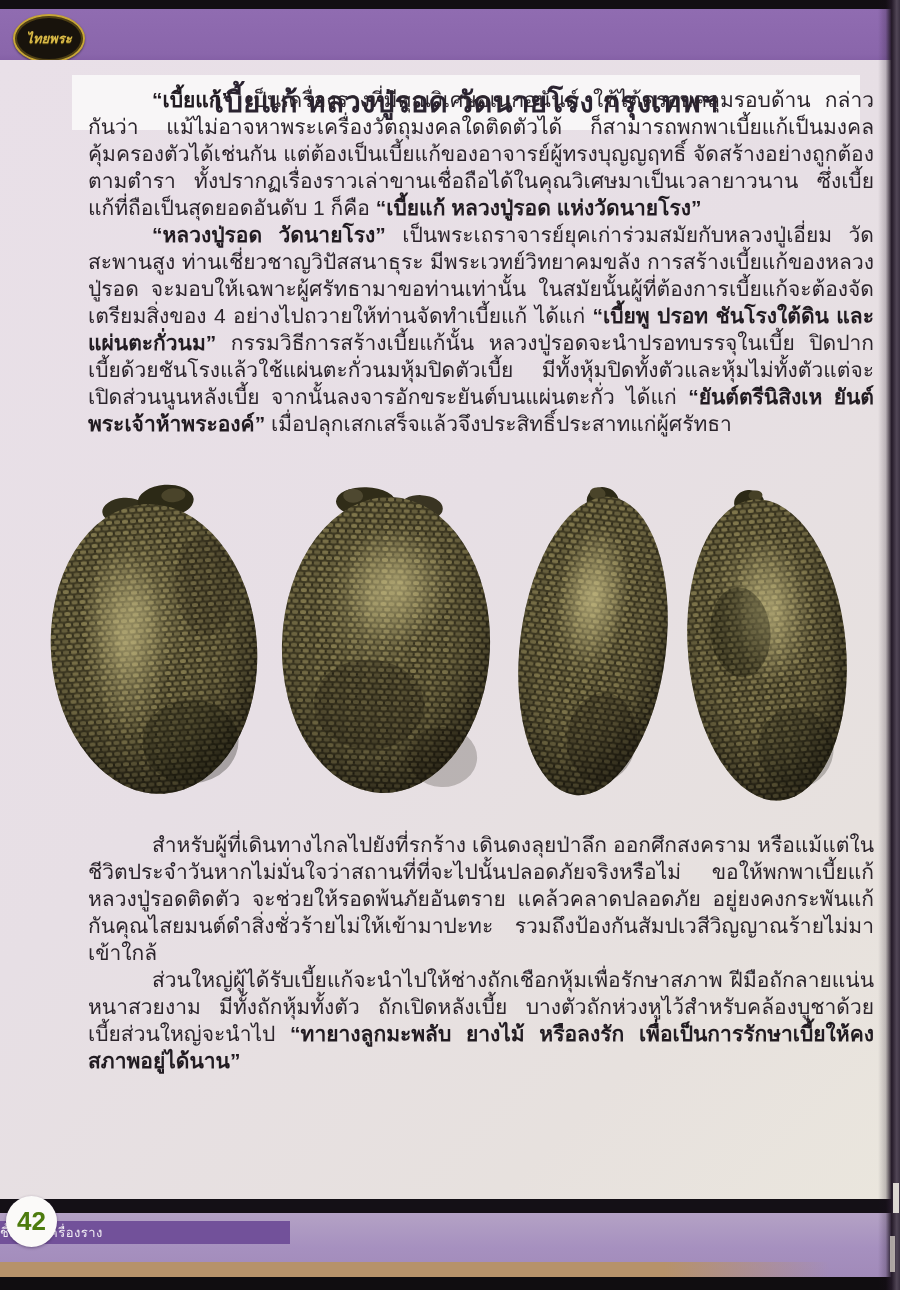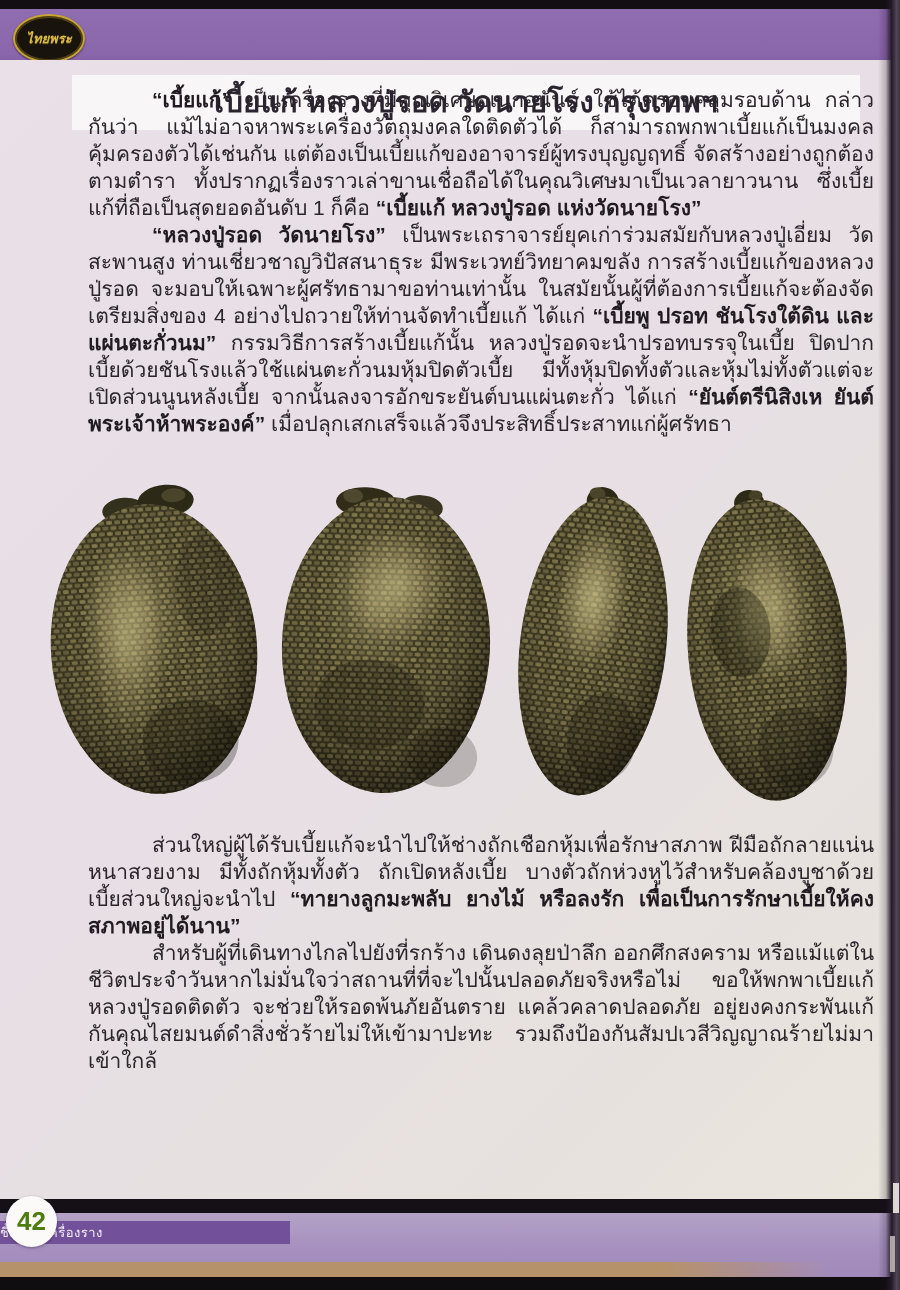--- a/index.html
+++ b/index.html
@@ -150,22 +150,22 @@
         <ellipse rx="79" ry="151" fill="url(#weave)"></ellipse>
         <ellipse rx="79" ry="151" fill="url(#shade)"></ellipse>
         <ellipse cx="10" cy="-40" rx="40" ry="75" fill="url(#hl)"></ellipse>
         <ellipse cx="-25" cy="-20" rx="30" ry="45" fill="#15130a" opacity="0.35"></ellipse>
         <ellipse cx="20" cy="100" rx="38" ry="40" fill="#15130a" opacity="0.25"></ellipse>
       </g>
     </svg>
   </div>
 
   <div class="textblock block-b">
+      <p><span>สำหรับผู้ที่เดินทางไกลไปยังที่รกร้าง เดินดงลุยป่าลึก ออกศึกสงคราม หรือแม้แต่ในชีวิตประจำวันหากไม่มั่นใจว่าสถานที่ที่จะไปนั้นปลอดภัยจริงหรือไม่ ขอให้พกพาเบี้ยแก้หลวงปู่รอดติดตัว จะช่วยให้รอดพ้นภัยอันตราย แคล้วคลาดปลอดภัย อยู่ยงคงกระพันแก้กันคุณไสยมนต์ดำสิ่งชั่วร้ายไม่ให้เข้ามาปะทะ รวมถึงป้องกันสัมปเวสีวิญญาณร้ายไม่มาเข้าใกล้</span></p>
       <p><span>ส่วนใหญ่ผู้ได้รับเบี้ยแก้จะนำไปให้ช่างถักเชือกหุ้มเพื่อรักษาสภาพ ฝีมือถักลายแน่นหนาสวยงาม มีทั้งถักหุ้มทั้งตัว ถักเปิดหลังเบี้ย บางตัวถักห่วงหูไว้สำหรับคล้องบูชาด้วย เบี้ยส่วนใหญ่จะนำไป </span><span class="bold">“ทายางลูกมะพลับ ยางไม้ หรือลงรัก เพื่อเป็นการรักษาเบี้ยให้คงสภาพอยู่ได้นาน”</span></p>
-      <p><span>สำหรับผู้ที่เดินทางไกลไปยังที่รกร้าง เดินดงลุยป่าลึก ออกศึกสงคราม หรือแม้แต่ในชีวิตประจำวันหากไม่มั่นใจว่าสถานที่ที่จะไปนั้นปลอดภัยจริงหรือไม่ ขอให้พกพาเบี้ยแก้หลวงปู่รอดติดตัว จะช่วยให้รอดพ้นภัยอันตราย แคล้วคลาดปลอดภัย อยู่ยงคงกระพันแก้กันคุณไสยมนต์ดำสิ่งชั่วร้ายไม่ให้เข้ามาปะทะ รวมถึงป้องกันสัมปเวสีวิญญาณร้ายไม่มาเข้าใกล้</span></p>
     </div>
 
   <div class="band-bottom"></div>
   <div class="footer-bar">
     <span>ชี้ตำหนิเครื่องราง</span>
   </div>
   <div class="page-num">
     <span>42</span>
   </div>
 

